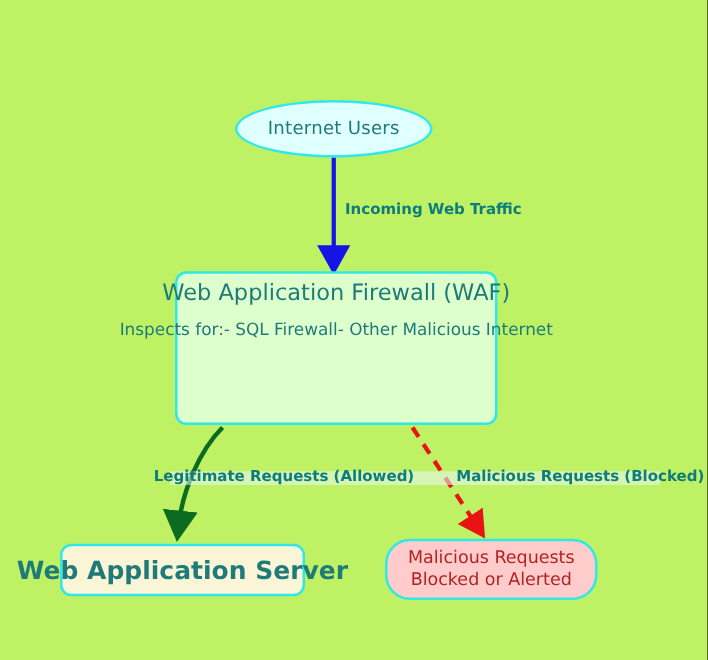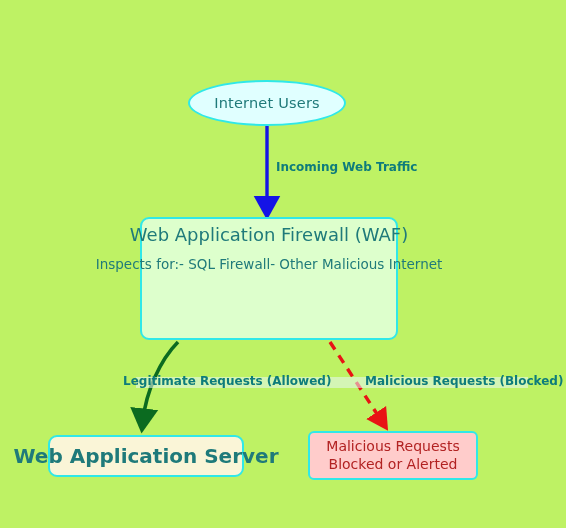--- a/index.html
+++ b/index.html
@@ -100,21 +100,21 @@
   }
   
   .node-malicious {
     position: absolute;
     left: 308px;
     top: 431px;
     width: 170px;
     height: 49px;
     background: #FFCCCB;
     border: 2.5px solid #30E8E8;
-    border-radius: 6px;
+    border-radius: 20px;
     box-sizing: border-box;
     display: flex;
     flex-direction: column;
     align-items: center;
     justify-content: center;
     line-height: 1.25;
   }
   .node-malicious .label {
     color: #B22222;
     font-size: 14px;

